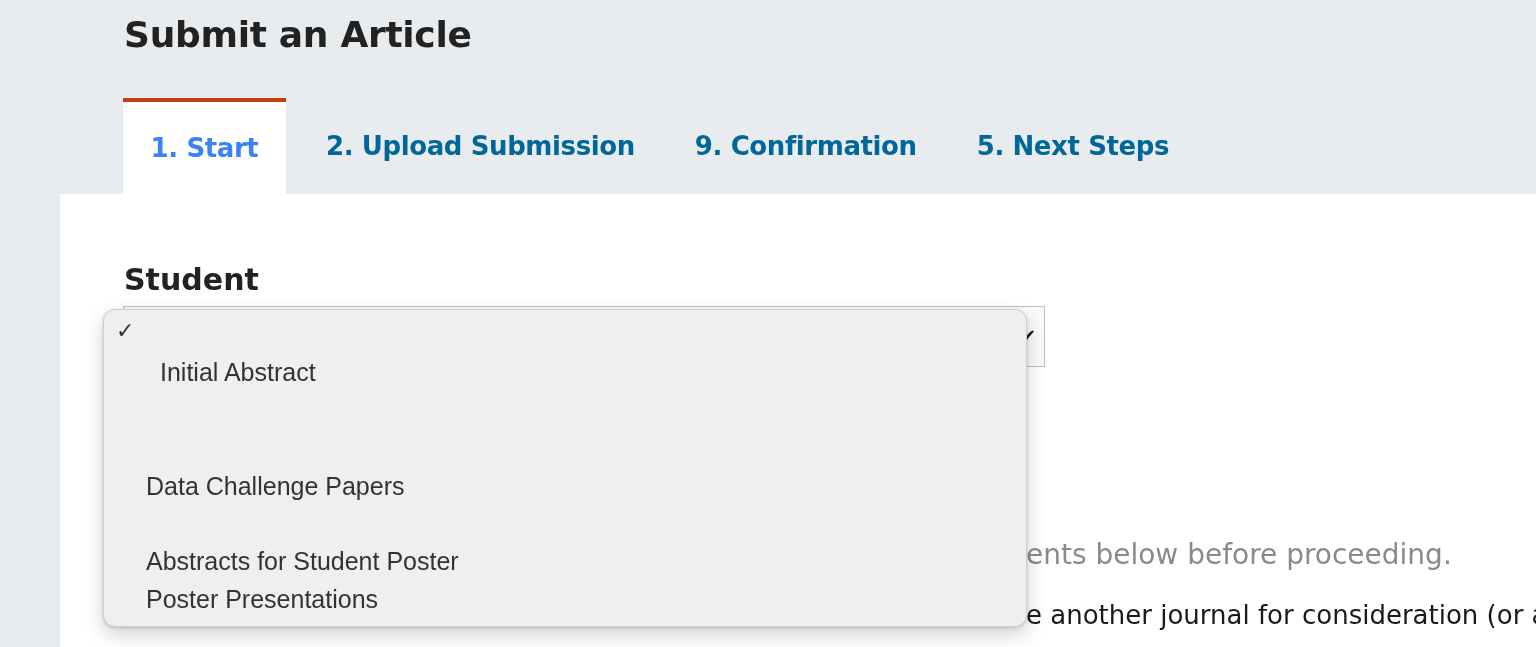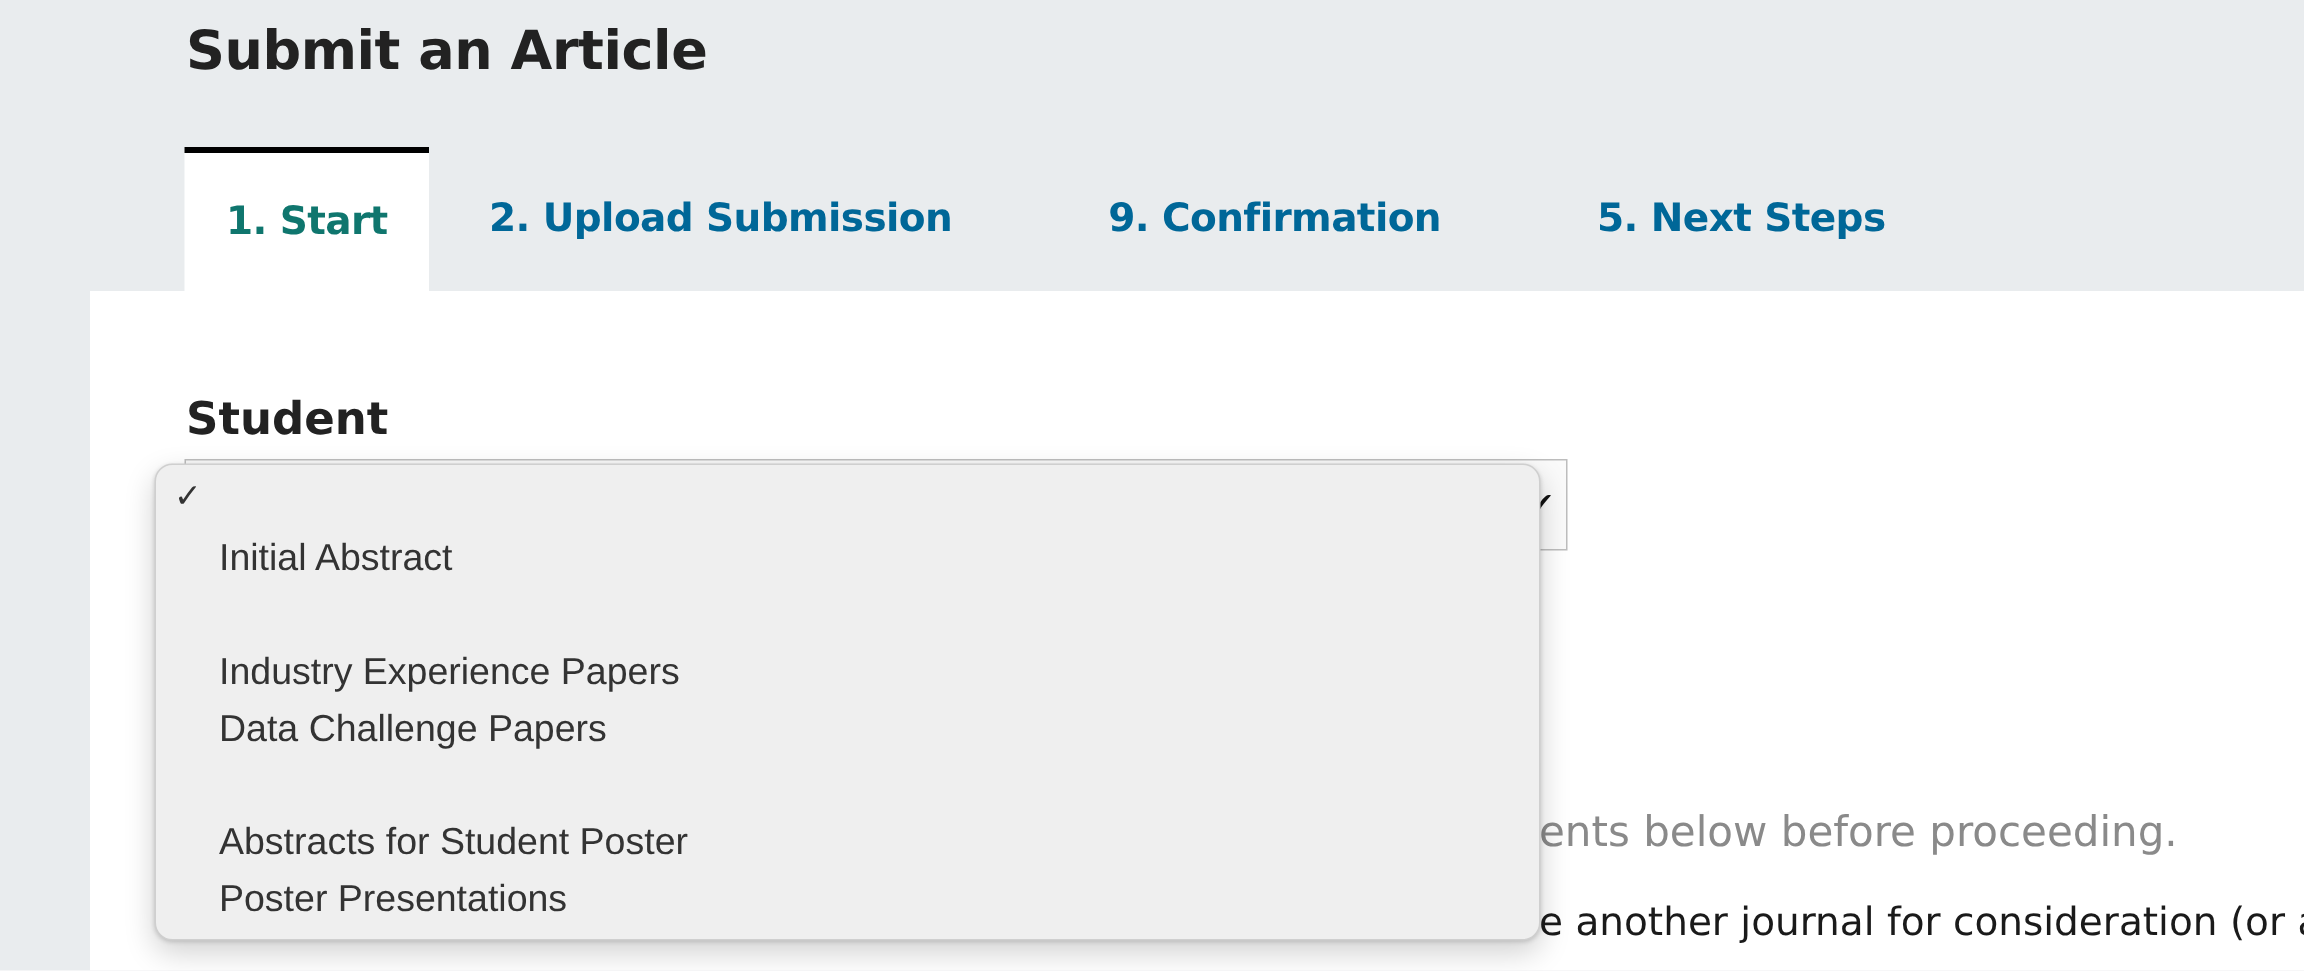--- a/index.html
+++ b/index.html
@@ -13,25 +13,25 @@
     font-size: 36px; font-weight: bold; color: #222;
     letter-spacing: -0.3px;
   }
   .tabs {
     position: absolute; left: 123px; top: 98px; height: 96px;
     display: flex; align-items: stretch;
   }
   .tab {
     display: flex; align-items: center; justify-content: center;
     font-size: 26px; font-weight: bold; color: #006798;
-    padding: 0 52px; white-space: nowrap; cursor: pointer;
+    padding: 0 30px; white-space: nowrap; cursor: pointer;
     letter-spacing: -0.4px;
   }
   .tab.active {
-    background: #fff; color: #0f766e; border-top: 4px solid #000000;
+    background: #fff; color: #3b82f6; border-top: 4px solid #c2410c;
     width: 163px; padding: 0; box-sizing: border-box;
   }
   .tab.t2 { padding-left: 40px; }
   .panel {
     position: absolute; left: 60px; top: 194px; right: 0; bottom: 0;
     background: #fff;
   }
   .section-label {
     position: absolute; left: 124px; top: 262px;
     font-size: 30px; font-weight: bold; color: #222;
@@ -82,18 +82,17 @@
 <div class="select">
   <span class="select-arrow">✔</span>
 </div>
 
 <div class="body-text muted">ents below before proceeding.</div>
 <div class="body-text dark">e another journal for consideration (or a</div>
 
 <div class="dropdown">
   <span class="check">✓</span>
   <div class="opt" style="top:8px;"></div>
-  <div class="opt" style="top:44px;">Initial Abstract</div>
-  <div class="opt" style="top:120px;">Industry Experience Papers</div>
+  <div class="opt" style="top:44px;margin-left:14px;">Initial Abstract</div>
   <div class="opt" style="top:158px;">Data Challenge Papers</div>
   <div class="opt" style="top:271px;">Poster Presentations</div>
   <div class="opt" style="top:233px;">Abstracts for Student Poster</div>
 </div>
 
 </body></html>

